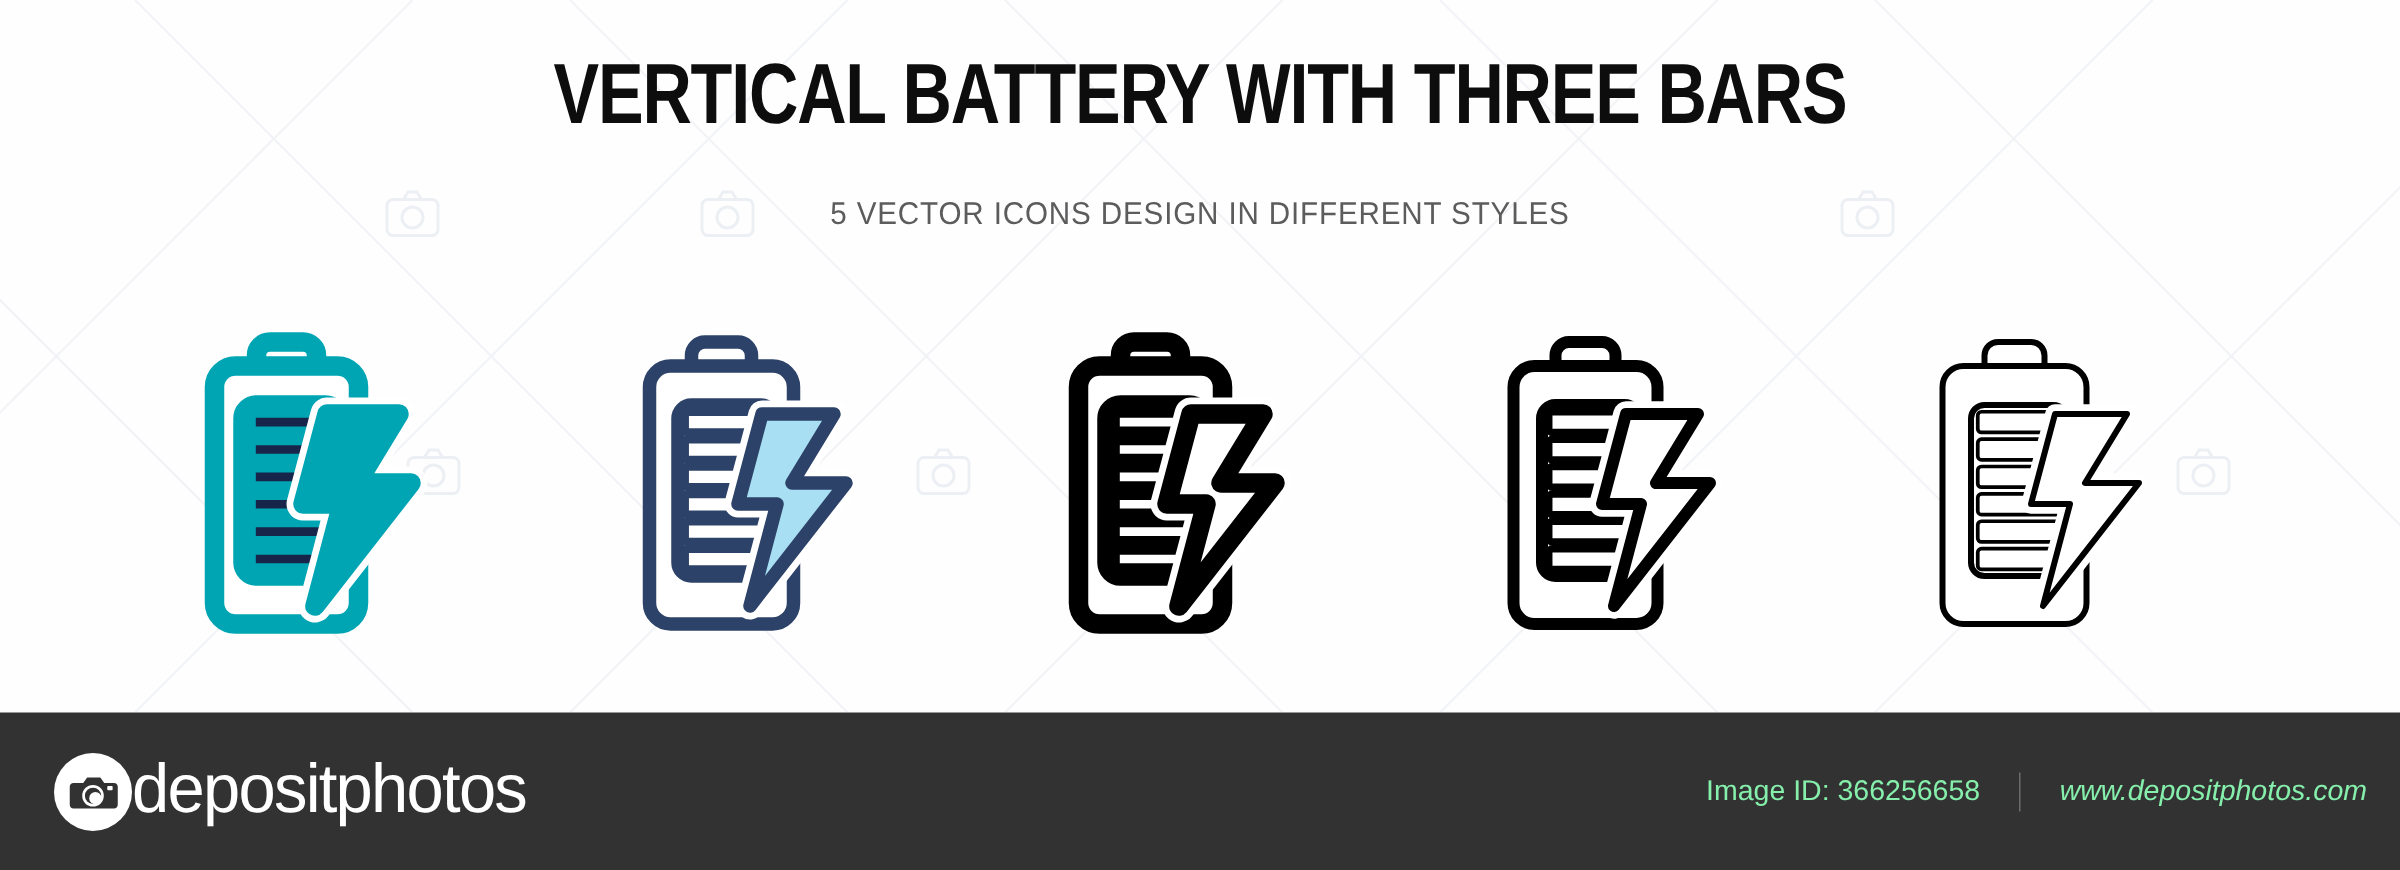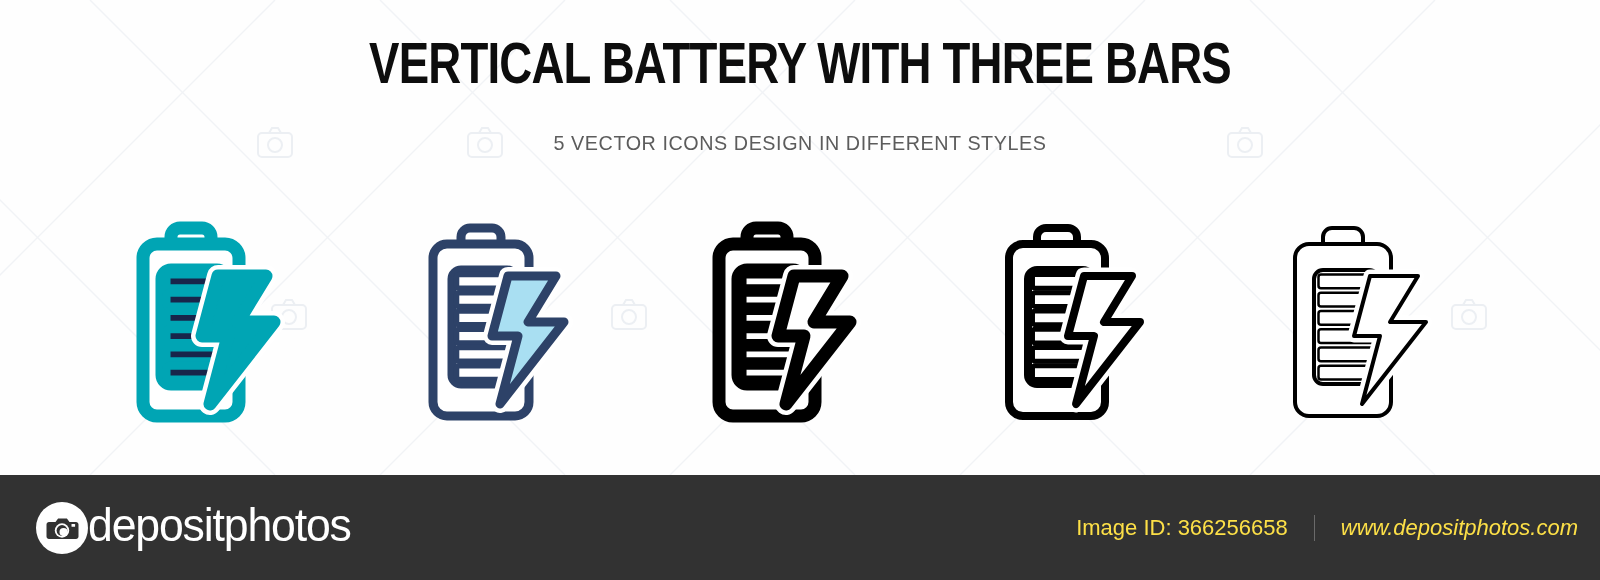--- a/index.html
+++ b/index.html
@@ -104,22 +104,22 @@
     transform-origin: 0 50%;
   }
   .meta {
     position: absolute;
     right: 22px;
     top: 0;
     height: 105px;
     display: flex;
     align-items: center;
     gap: 0;
-    color: #fde047;
-    font-size: 22px;
+    color: #86efac;
+    font-size: 19px;
   }
   .meta-id { padding-right: 26px; white-space: nowrap; }
   .meta-div {
     width: 1px;
     height: 26px;
     background: #6a6a6a;
   }
   .meta-url { padding-left: 26px; white-space: nowrap; font-style: italic; }
 </style>
 </head>

